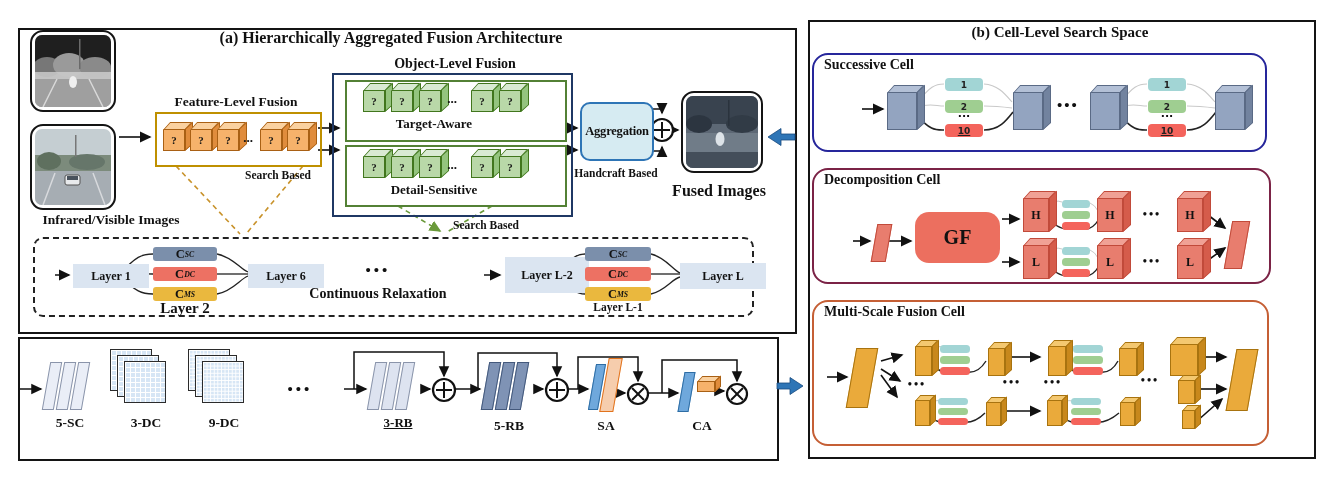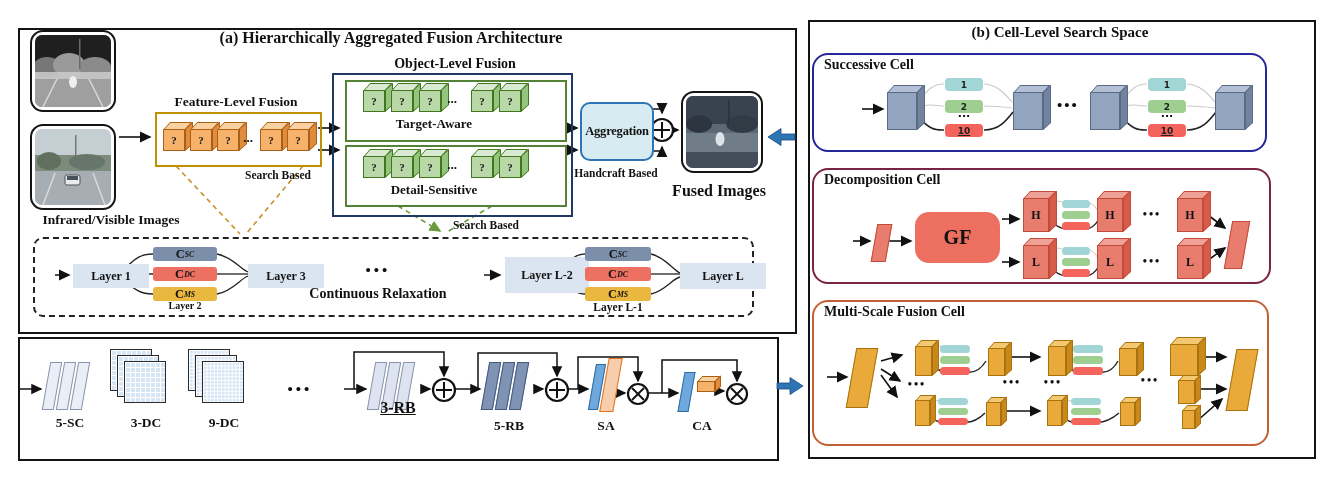--- a/index.html
+++ b/index.html
@@ -338,23 +338,23 @@
       <sub>SC</sub>
     </div>
   <div class="obar" style="left:153px;top:267px;width:64px;height:14px;background:#ed7163;font-size:12.5px;">
     <span>C</span>
       <sub>DC</sub>
     </div>
   <div class="obar" style="left:153px;top:287px;width:64px;height:14px;background:#eab83e;font-size:12.5px;">
     <span>C</span>
       <sub>MS</sub>
     </div>
-  <div class="lbl" style="left:185px;top:301px;font-size:10px;">Layer 2</div>
+  <div class="lbl" style="left:185px;top:301px;font-size:15px;">Layer 2</div>
   <div class="lbox" style="left:248px;top:264px;width:46px;height:22px;font-size:12px;">
-    <span>Layer 3</span>
+    <span>Layer 6</span>
     </div>
   <div class="lbl" style="left:378px;top:263px;font-size:15px;letter-spacing:3px;">•••</div>
   <div class="lbl" style="left:378px;top:287px;font-size:14px;">Continuous Relaxation</div>
   <div class="lbox" style="left:505px;top:257px;width:54px;height:34px;font-size:12px;">
     <span>Layer L-2</span>
     </div>
   <div class="obar" style="left:585px;top:247px;width:66px;height:14px;background:#7b8fab;font-size:12.5px;">
     <span>C</span>
       <sub>SC</sub>
     </div>
@@ -476,21 +476,21 @@
   <div class="grid" style="left:124px;top:361px;width:40px;height:40px;background-size:5px 5px;"></div>
   <div class="lbl" style="left:146px;top:416px;font-size:13.5px;">3-DC</div>
   <div class="grid" style="left:188px;top:349px;width:40px;height:40px;background-size:3.6px 3.6px;"></div>
   <div class="grid" style="left:195px;top:355px;width:40px;height:40px;background-size:3.6px 3.6px;"></div>
   <div class="grid" style="left:202px;top:361px;width:40px;height:40px;background-size:3.6px 3.6px;"></div>
   <div class="lbl" style="left:224px;top:416px;font-size:13.5px;">9-DC</div>
   <div class="lbl" style="left:300px;top:382px;font-size:15px;letter-spacing:3px;">•••</div>
   <div class="plate pl-rb" style="left:371px;top:362px;width:10px;height:46px;"></div>
   <div class="plate pl-rb" style="left:385px;top:362px;width:10px;height:46px;"></div>
   <div class="plate pl-rb" style="left:399px;top:362px;width:10px;height:46px;"></div>
-  <div class="lbl" style="left:398px;top:400px;font-size:16px;text-decoration:underline;">3-RB</div>
+  <div class="lbl" style="left:398px;top:416px;font-size:13px;text-decoration:underline;">3-RB</div>
   <div class="plate pl-db" style="left:485px;top:362px;width:10px;height:46px;"></div>
   <div class="plate pl-db" style="left:499px;top:362px;width:10px;height:46px;"></div>
   <div class="plate pl-db" style="left:513px;top:362px;width:10px;height:46px;"></div>
   <div class="lbl" style="left:509px;top:419px;font-size:13.5px;">5-RB</div>
   <div class="plate pl-bl" style="left:592px;top:364px;width:8px;height:44px;"></div>
   <div class="plate pl-or" style="left:604px;top:358px;width:12px;height:52px;"></div>
   <div class="lbl" style="left:606px;top:419px;font-size:13.5px;">SA</div>
   <div class="plate pl-bl" style="left:681px;top:372px;width:9px;height:38px;"></div>
   <div class="cube c-or" style="left:697px;top:381px;width:16px;height:9px;--d:4px;"></div>
   <div class="lbl" style="left:702px;top:419px;font-size:13.5px;">CA</div>

